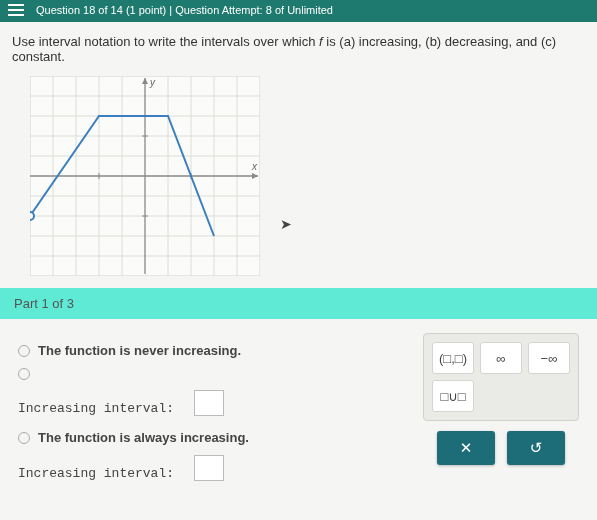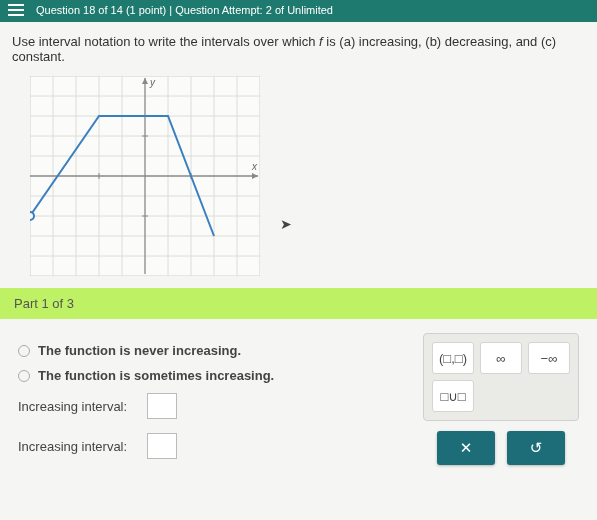--- a/index.html
+++ b/index.html
@@ -3,26 +3,26 @@
 <meta charset="utf-8">
 <style>
 * { margin: 0; padding: 0; box-sizing: border-box; }
 body { font-family: Arial, sans-serif; background: #f5f5f3; width: 597px; height: 520px; color: #444; overflow: hidden; }
 .header-bar { background: #1e7a6e; color: #fff; padding: 4px 8px 6px 8px; display: flex; align-items: center; gap: 12px; font-size: 11px; }
 .menu-lines { display: flex; flex-direction: column; gap: 3px; }
 .menu-lines span { display: block; width: 16px; height: 2px; background: #fff; }
 .instruction { padding: 12px 12px 12px 12px; font-size: 13px; color: #333; }
 .instruction i { font-style: italic; }
 .graph-area { margin: 0 0 8px 30px; }
-.part-bar { background: #bef264; padding: 8px 14px; font-size: 13px; color: #555; margin-top: 8px; }
+.part-bar { background: #5eead4; padding: 8px 14px; font-size: 13px; color: #555; margin-top: 8px; }
 .answer-area { display: flex; padding: 14px 18px; gap: 30px; }
 .options { flex: 1; font-size: 13px; color: #444; }
 .opt-row { display: flex; align-items: center; gap: 8px; margin: 10px 0; font-weight: bold; }
 .radio { width: 12px; height: 12px; border: 1px solid #aaa; border-radius: 50%; flex-shrink: 0; }
-.interval-row { display: flex; align-items: center; gap: 20px; margin: 8px 0 14px 0; }
+.interval-row { display: flex; align-items: flex-end; gap: 20px; margin: 8px 0 14px 0; font-family: Liberation Mono, monospace; }
 .input-box { width: 30px; height: 26px; border: 1px solid #bbb; background: #fff; }
 .palette { display: flex; flex-direction: column; gap: 10px; }
 .palette-grid { background: #eaeae6; border: 1px solid #d0d0cc; border-radius: 4px; padding: 8px; }
 .palette-row { display: flex; gap: 6px; margin-bottom: 6px; }
 .palette-row:last-child { margin-bottom: 0; }
 .pal-btn { width: 42px; height: 32px; display: flex; align-items: center; justify-content: center; background: #fff; border: 1px solid #d5d5d0; border-radius: 3px; font-size: 13px; color: #444; cursor: pointer; }
 .action-row { display: flex; gap: 12px; justify-content: center; }
 .act-btn { width: 58px; height: 34px; background: #1d6d78; color: #fff; border: none; border-radius: 3px; display: flex; align-items: center; justify-content: center; font-size: 15px; cursor: pointer; box-shadow: 0 1px 3px rgba(0,0,0,.25); }
 .grid-paper { position: relative; }
 .cursor-arrow { position: absolute; left: 250px; top: 140px; font-size: 14px; pointer-events: none; }
@@ -32,21 +32,21 @@
 
 <div class="header-bar">
   <div class="menu-lines">
       <span></span>
       <span></span>
       <span></span>
     </div>
   <div>
     <span>Question 18 of 14 (1 point)</span>
     <span>|</span>
-    <span>Question Attempt: 2 of Unlimited</span>
+    <span>Question Attempt: 8 of Unlimited</span>
   </div>
 </div>
 
 <div class="instruction">
   <span>Use interval notation to write the intervals over which </span><i>f</i><span> is (a) increasing, (b) decreasing, and (c) constant.</span>
 </div>
 
 <div class="graph-area grid-paper">
   <svg width="230" height="200">
     <rect x="0" y="0" width="230" height="200" fill="#fbfbf9" stroke="#d0d0cc"></rect>
@@ -93,27 +93,30 @@
 <div class="answer-area">
   <div class="options">
 
     <div class="opt-row">
       <div class="radio"></div>
       <span>The function is never increasing.</span>
     </div>
 
     <div class="opt-row">
       <div class="radio"></div>
-      <span>The function is sometimes increasing.</span>
     </div>
     <div class="interval-row">
       <span>Increasing interval:</span>
       <div class="input-box"></div>
     </div>
 
+    <div class="opt-row">
+      <div class="radio"></div>
+      <span>The function is always increasing.</span>
+    </div>
     <div class="interval-row">
       <span>Increasing interval:</span>
       <div class="input-box"></div>
     </div>
 
   </div>
 
   <div class="palette">
     <div class="palette-grid">
       <div class="palette-row">

